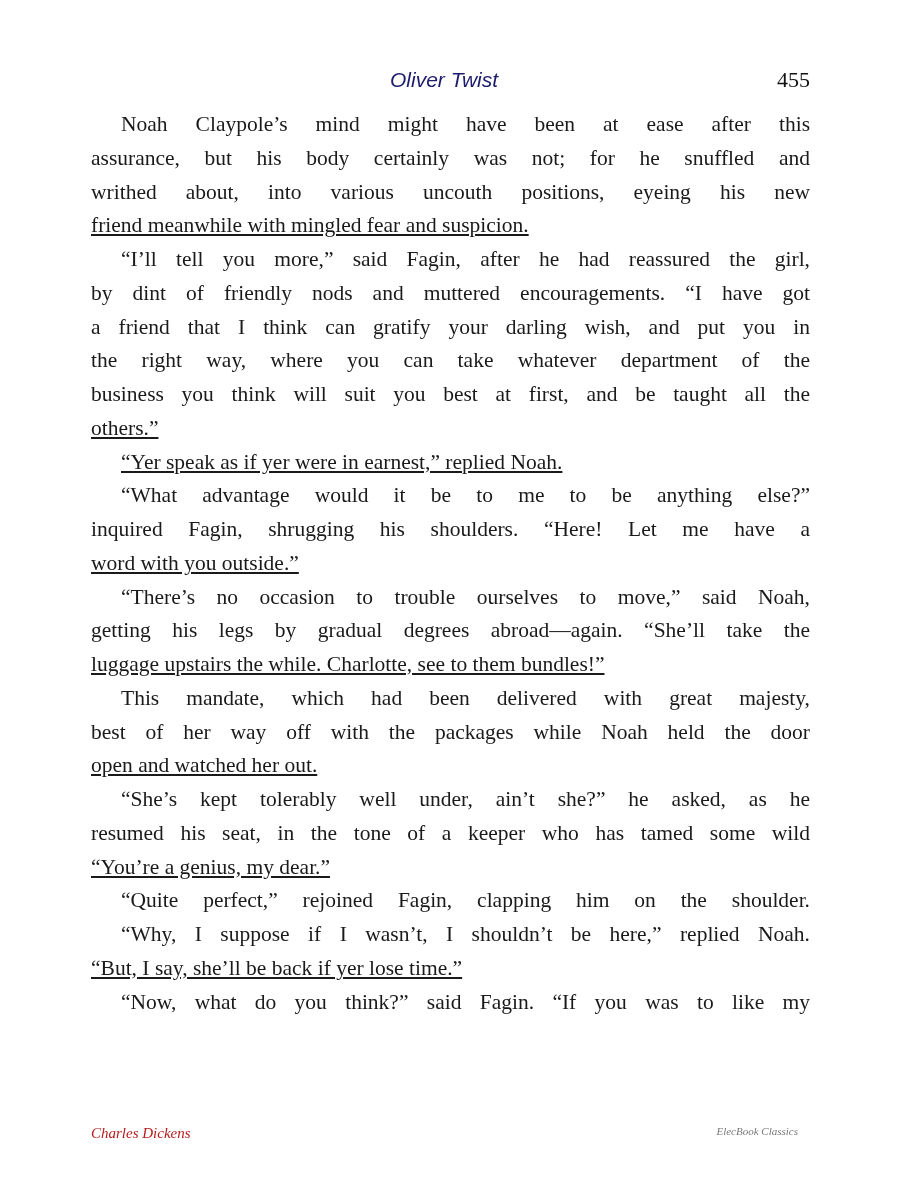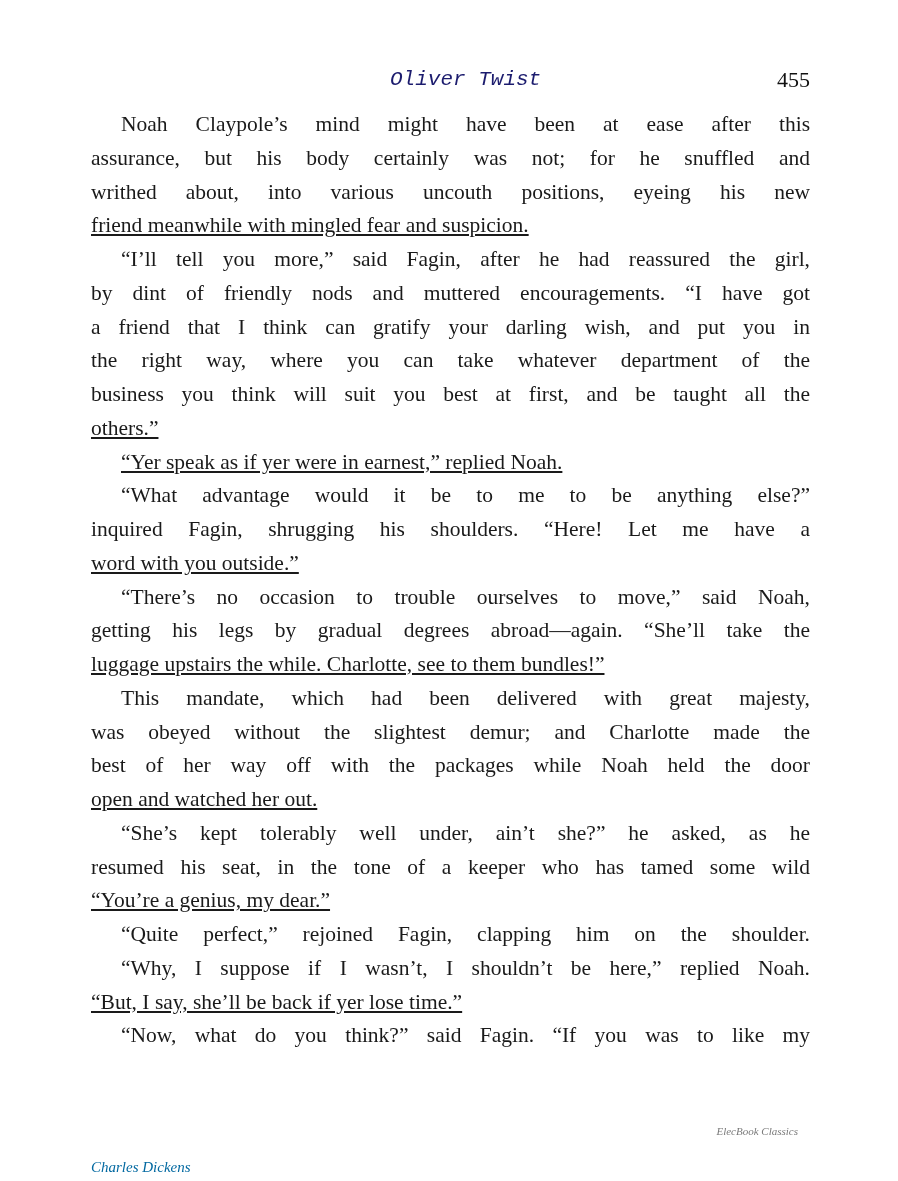--- a/index.html
+++ b/index.html
@@ -1,23 +1,23 @@
 <!DOCTYPE html>
 <html><head>
 <meta charset="utf-8">
 <style>
   html, body { margin: 0; padding: 0; background: #ffffff; }
   body { width: 898px; height: 1181px; position: relative; overflow: hidden; font-family: "DejaVu Serif", "Liberation Serif", serif; color: #1a1a1a; }
-  .header-title { position: absolute; left: 390px; top: 68px; font-family: Liberation Mono, monospace; font-style: italic; font-size: 21px; color: #1c1c6e; }
+  .header-title { position: absolute; left: 390px; top: 68px; font-family: Liberation Sans, sans-serif; font-style: italic; font-size: 21px; color: #1c1c6e; }
   .page-number { position: absolute; right: 88px; top: 67px; font-family: "Liberation Serif", "DejaVu Serif", serif; font-size: 22px; color: #111; }
   .body-text { position: absolute; left: 91px; top: 108px; width: 719px; }
   .line { display: block; height: 33.75px; line-height: 33.75px; font-size: 20px; text-align: justify; text-align-last: justify; white-space: nowrap; overflow: visible; font-family: "Liberation Serif", "DejaVu Serif", serif; font-size: 21.5px; }
   .line.last { text-align-last: left; text-decoration: underline; }
   .line.indent { padding-left: 30px; }
-  .footer-left { position: absolute; left: 91px; top: 1125px; font-family: "Liberation Serif", "DejaVu Serif", serif; font-style: italic; font-size: 15px; color: #0369a1; margin-top: 34px; }
+  .footer-left { position: absolute; left: 91px; top: 1125px; font-family: "Liberation Serif", "DejaVu Serif", serif; font-style: italic; font-size: 15px; color: #b91c1c; }
   .footer-right { position: absolute; right: 100px; top: 1125px; font-family: "Liberation Serif", "DejaVu Serif", serif; font-style: italic; font-size: 11px; color: #7a7a7a; }
 </style>
 </head>
 <body>
 
 <div class="header-title">Oliver Twist</div>
 <div class="page-number">455</div>
 
 <div class="body-text">
 
@@ -37,21 +37,20 @@
 
   <span class="line indent">“What advantage would it be to me to be anything else?”</span>
   <span class="line">inquired Fagin, shrugging his shoulders. “Here! Let me have a</span>
   <span class="line last">word with you outside.”</span>
 
   <span class="line indent">“There’s no occasion to trouble ourselves to move,” said Noah,</span>
   <span class="line">getting his legs by gradual degrees abroad—again. “She’ll take the</span>
   <span class="line last">luggage upstairs the while. Charlotte, see to them bundles!”</span>
 
   <span class="line indent">This mandate, which had been delivered with great majesty,</span>
-  <span class="line">was obeyed without the slightest demur; and Charlotte made the</span>
   <span class="line">best of her way off with the packages while Noah held the door</span>
   <span class="line last">open and watched her out.</span>
 
   <span class="line indent">“She’s kept tolerably well under, ain’t she?” he asked, as he</span>
   <span class="line">resumed his seat, in the tone of a keeper who has tamed some wild</span>
 
   <span class="line last">“You’re a genius, my dear.”</span>
   <span class="line indent">“Quite perfect,” rejoined Fagin, clapping him on the shoulder.</span>
 
   <span class="line indent">“Why, I suppose if I wasn’t, I shouldn’t be here,” replied Noah.</span>

